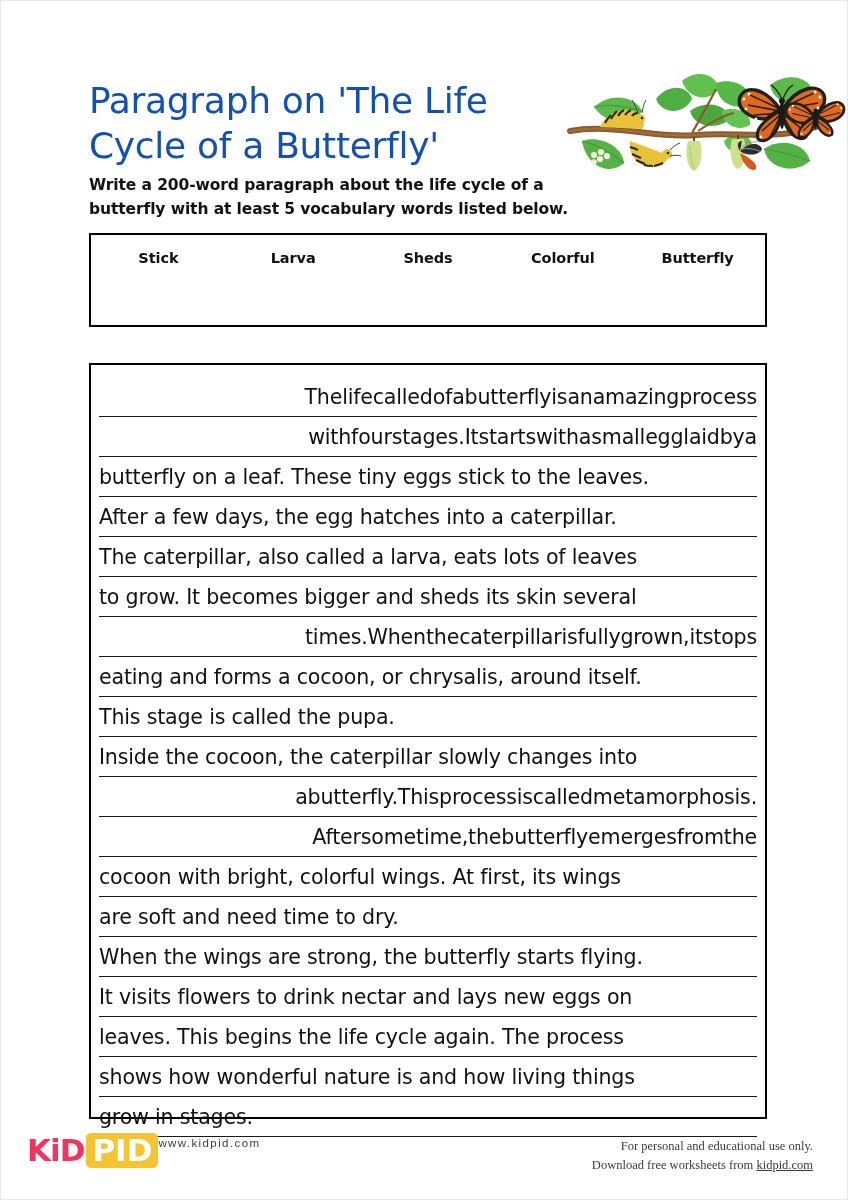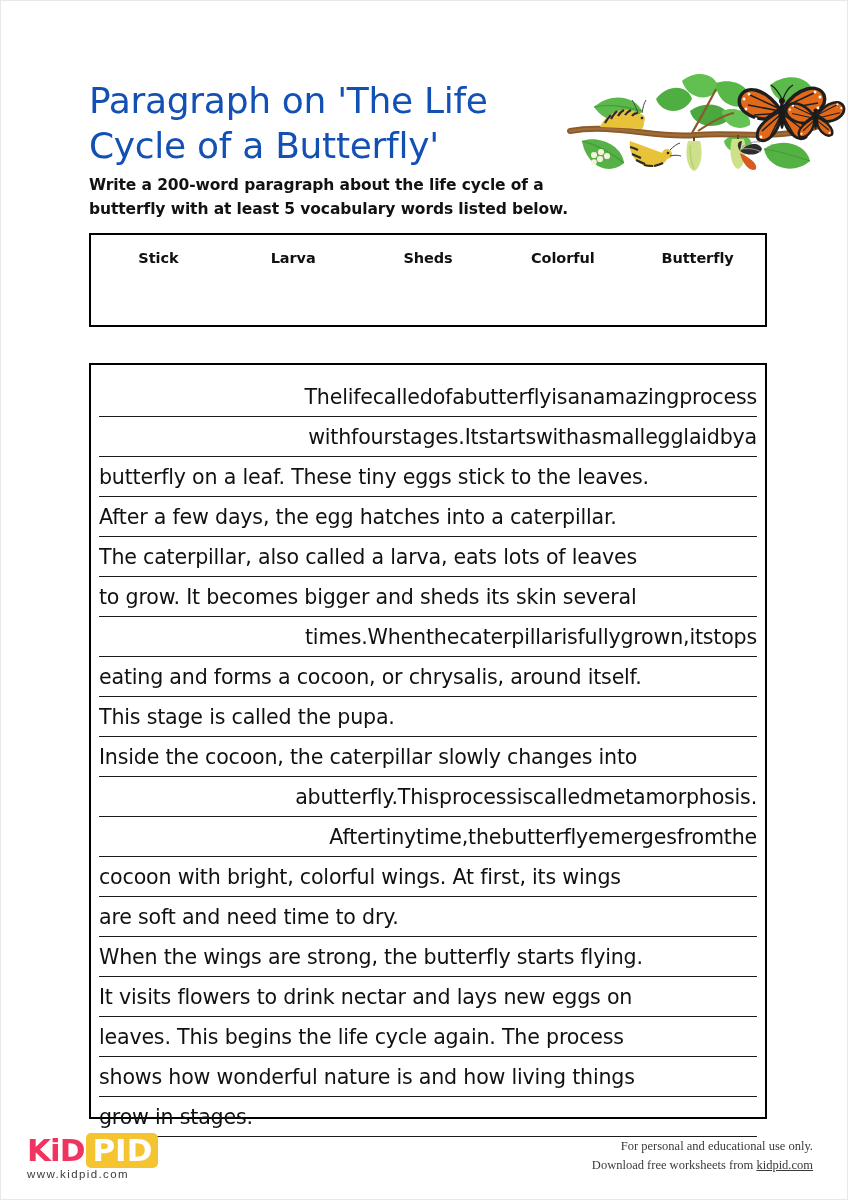--- a/index.html
+++ b/index.html
@@ -135,21 +135,21 @@
     left: 0;
     top: 1124px;
     width: 848px;
     height: 76px;
   }
   .logo-wrap {
     position: absolute;
     left: 26px;
     top: 10px;
     display: flex;
-    flex-direction: column;
+    flex-direction: row;
   }
   .logo {
     display: flex;
     align-items: center;
     height: 31px;
   }
   .logo-kid {
     font-family: "DejaVu Sans", sans-serif;
     font-weight: bold;
     font-size: 31px;
@@ -418,21 +418,21 @@
           <span class="w">a</span>
           <span class="w">butterfly.</span>
           <span class="w">This</span>
           <span class="w">process</span>
           <span class="w">is</span>
           <span class="w">called</span>
           <span class="w">metamorphosis.</span>
         </div>
         <div class="tline justify">
           <span class="w">After</span>
-          <span class="w">tiny</span>
+          <span class="w">some</span>
           <span class="w">time,</span>
           <span class="w">the</span>
           <span class="w">butterfly</span>
           <span class="w">emerges</span>
           <span class="w">from</span>
           <span class="w">the</span>
         </div>
         <div class="tline">cocoon with bright, colorful wings. At first, its wings</div>
         <div class="tline">are soft and need time to dry.</div>
         <div class="tline">When the wings are strong, the butterfly starts flying.</div>

